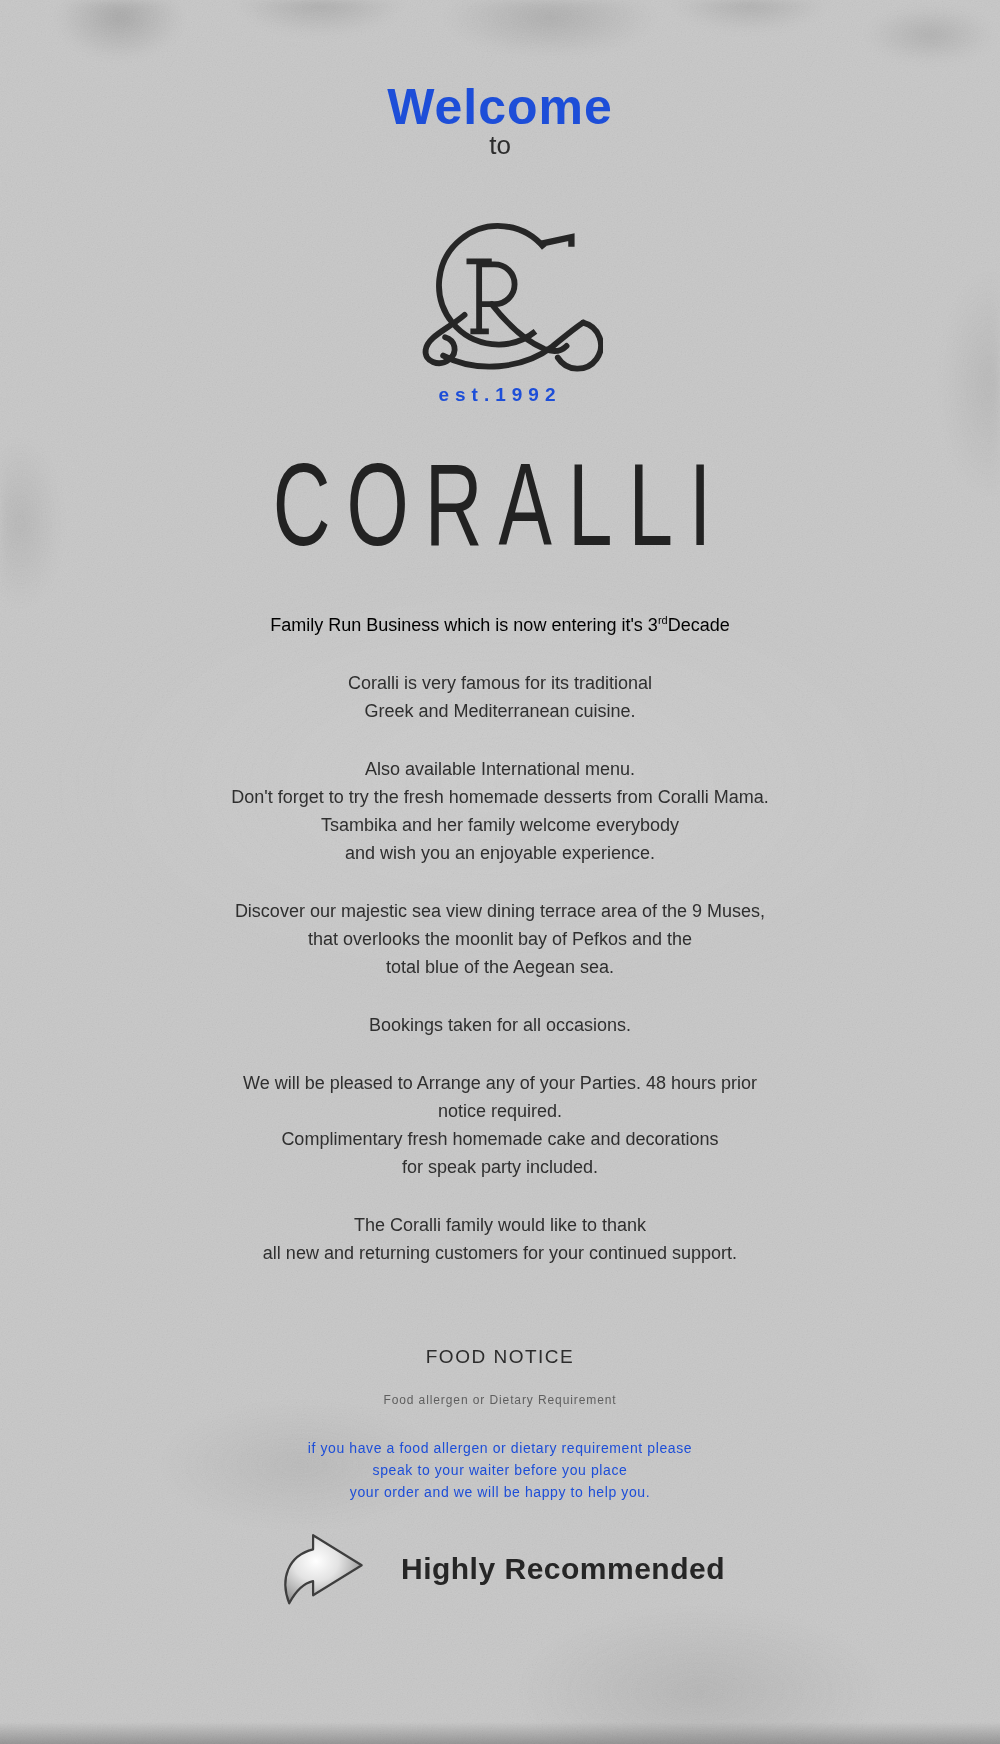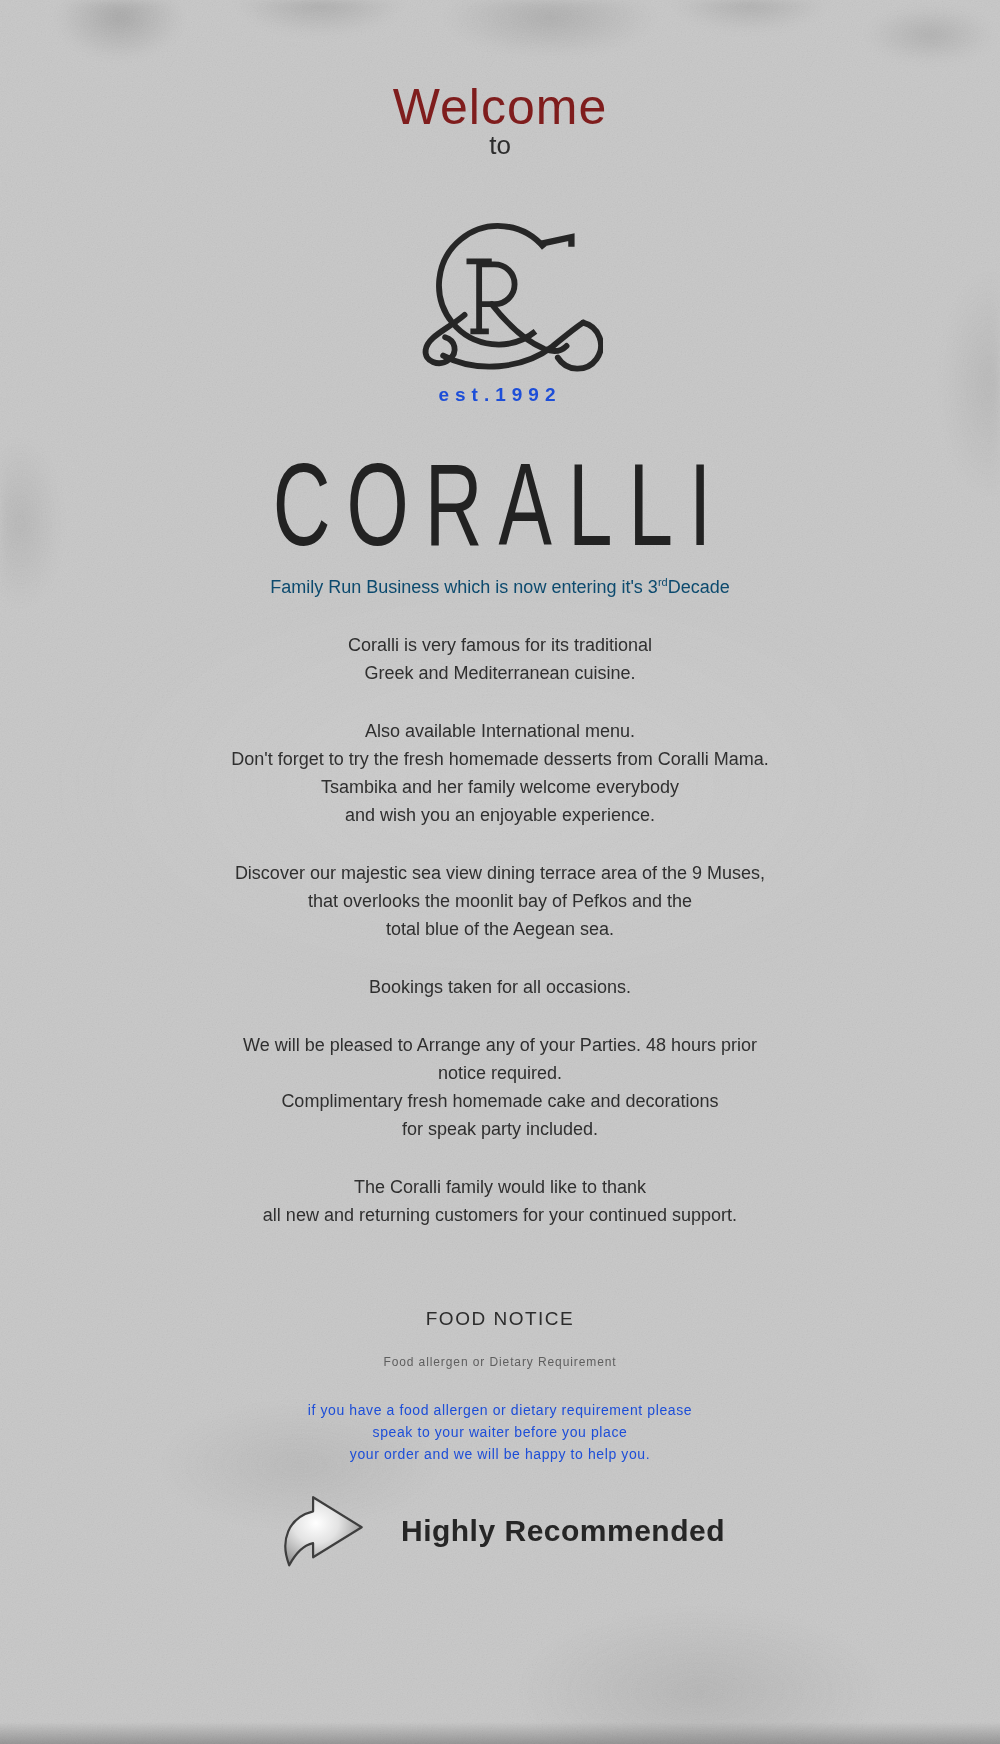--- a/index.html
+++ b/index.html
@@ -29,36 +29,36 @@
   }
   .bottom-shade {
     position: absolute; left: 0; right: 0; bottom: 0; height: 22px;
     background: linear-gradient(180deg, rgba(0,0,0,0), rgba(60,60,60,.35));
     pointer-events: none;
   }
   .grain { position: absolute; inset: 0; width: 100%; height: 100%; opacity: .16; pointer-events: none; }
 
   .page { position: relative; width: 1000px; padding-top: 82px; text-align: center; z-index: 1; }
 
-  .welcome { font-size: 50px; font-weight: 400; letter-spacing: 1px; line-height: 1; color: #7f1d1d; }
+  .welcome { font-size: 50px; font-weight: 700; letter-spacing: 1px; line-height: 1; color: #1d4ed8; }
   .to      { font-size: 26px; font-weight: 300; margin-top: 0; line-height: 1; }
 
   .logo-wrap { margin-top: 50px; line-height: 0; }
   .est { margin-top: 7px; font-size: 19px; font-weight: 700; letter-spacing: 6px; line-height: 1; color: #1d4ed8; }
 
   .brand-box { margin-top: 44px; height: 120px; }
   .brand {
     display: inline-block;
     font-size: 80px; font-weight: 300; letter-spacing: 16px; line-height: 1;
     transform: scaleY(1.45); transform-origin: top center;
     color: #222; white-space: nowrap;
   }
   .brand-type { margin-top: 10px; font-size: 44px; font-weight: 700; letter-spacing: 1px; line-height: 1; color: #222; }
 
-  .tagline { font-size: 18px; line-height: 28px; color: #0c4a6e; }
+  .tagline { margin-top: 38px; font-size: 18px; line-height: 28px; color: #000000; }
   .tagline sup { font-size: 11px; vertical-align: super; }
 
   .para { margin-top: 30px; font-size: 18px; line-height: 28px; color: #2f2f2f; }
   .para .line { min-height: 28px; }
 
   .food-title { margin-top: 78px; font-size: 19px; letter-spacing: 1.5px; line-height: 24px; color: #2c2c2c; }
   .food-sub   { margin-top: 22px; font-size: 12px; letter-spacing: .9px; line-height: 18px; color: #5e5e5e; }
   .food-small { margin-top: 28px; font-size: 14px; letter-spacing: .6px; line-height: 22px; color: #1d4ed8; }
 
   .footer { margin-top: 26px; display: flex; align-items: center; justify-content: center; gap: 18px; }

